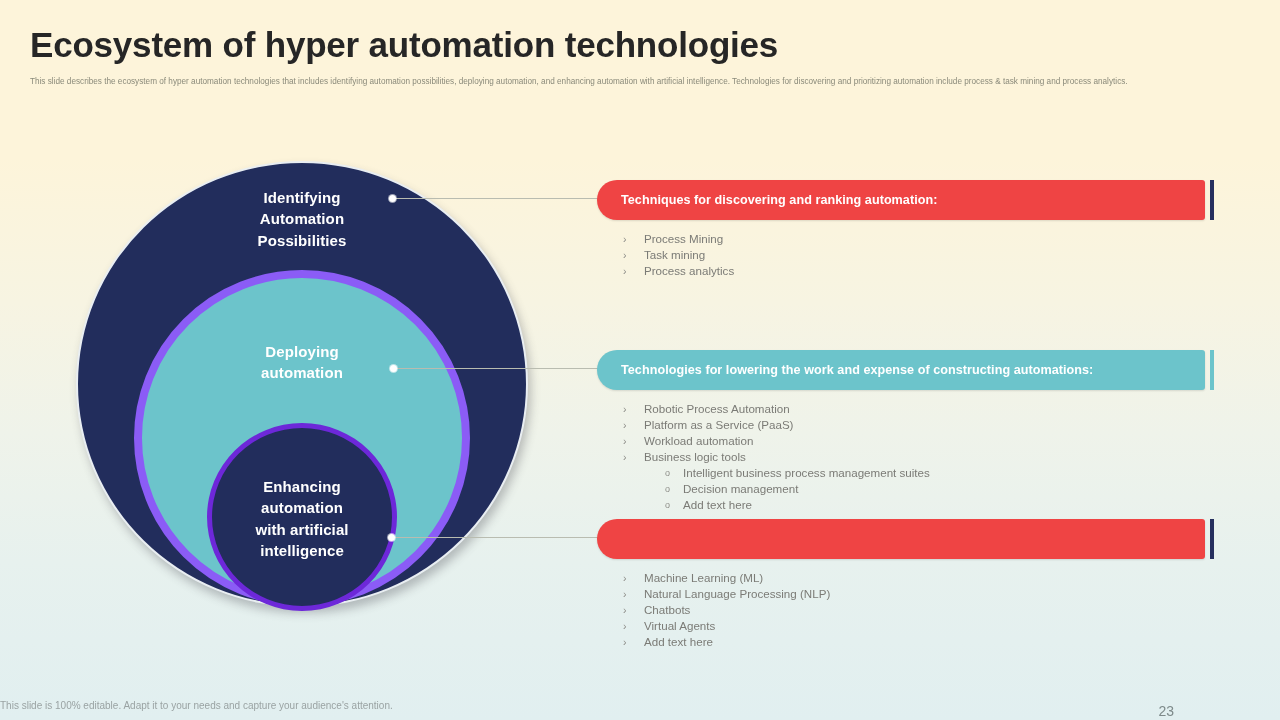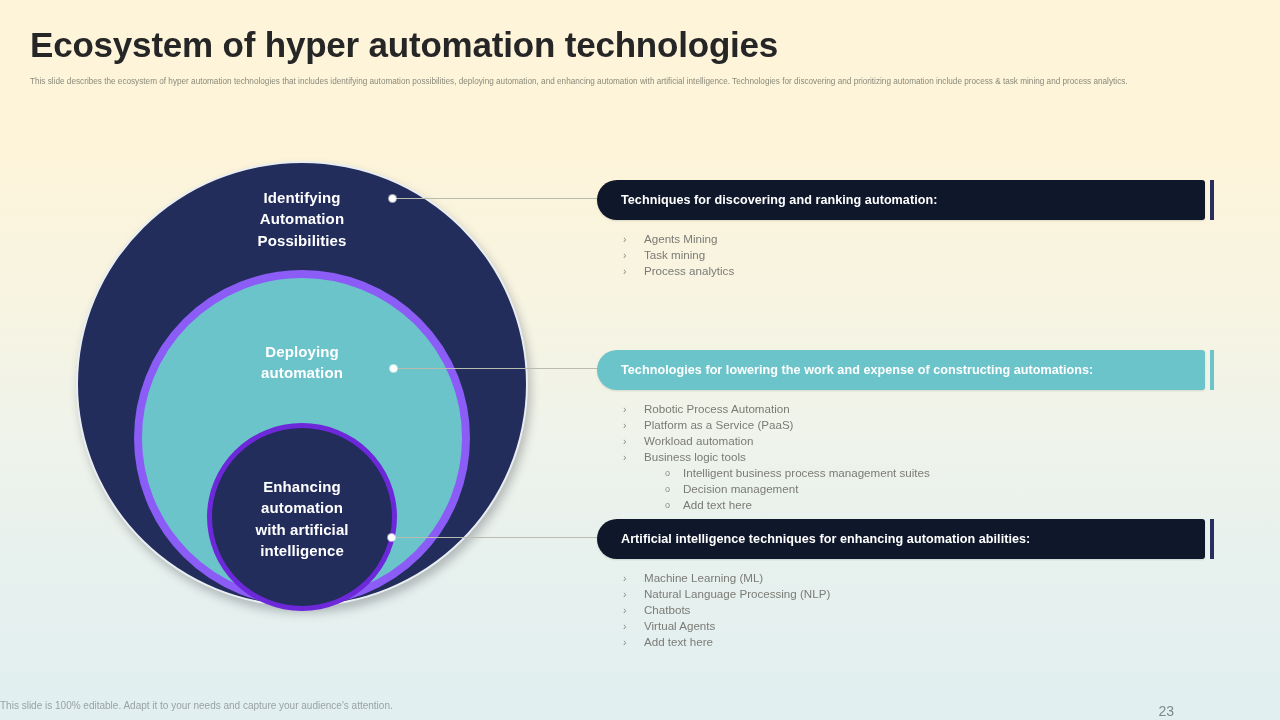--- a/index.html
+++ b/index.html
@@ -133,21 +133,21 @@
   .panel-bar {
     position: relative;
     height: 40px;
     border-radius: 20px 3px 3px 20px;
     display: flex;
     align-items: center;
     box-sizing: border-box;
     padding-left: 24px;
     box-shadow: 0 1px 2px rgba(0,0,0,0.12);
   }
-  .panel-bar.dark  { background: #0f172a; align-items: center; }
+  .panel-bar.dark  { background: #ef4444; align-items: center; }
   .panel-bar.teal  { background: #6cc4cb; }
   .panel-bar-title {
     color: #ffffff;
     font-size: 12.6px;
     font-weight: bold;
     letter-spacing: 0.05px;
     font-family: "Liberation Sans", sans-serif;
   }
   .panel-edge {
     position: absolute;
@@ -259,21 +259,21 @@
   <div class="connector-dot" style="left:388px; top:534px;"></div>
 
   <div class="panel" style="top:180px;">
     <div class="panel-bar dark">
       <span class="panel-bar-title">Techniques for discovering and ranking automation:</span>
       <span class="panel-edge dark"></span>
     </div>
     <ul class="panel-list">
       <li>
         <span class="marker">›</span>
-        <span>Agents Mining</span>
+        <span>Process Mining</span>
       </li>
       <li>
         <span class="marker">›</span>
         <span>Task mining</span>
       </li>
       <li>
         <span class="marker">›</span>
         <span>Process analytics</span>
       </li>
     </ul>
@@ -313,21 +313,20 @@
             <span class="marker">o</span>
             <span>Add text here</span>
           </li>
         </ul>
       </li>
     </ul>
   </div>
 
   <div class="panel" style="top:519px;">
     <div class="panel-bar dark">
-      <span class="panel-bar-title">Artificial intelligence techniques for enhancing automation abilities:</span>
       <span class="panel-edge dark"></span>
     </div>
     <ul class="panel-list">
       <li>
         <span class="marker">›</span>
         <span>Machine Learning (ML)</span>
       </li>
       <li>
         <span class="marker">›</span>
         <span>Natural Language Processing (NLP)</span>

